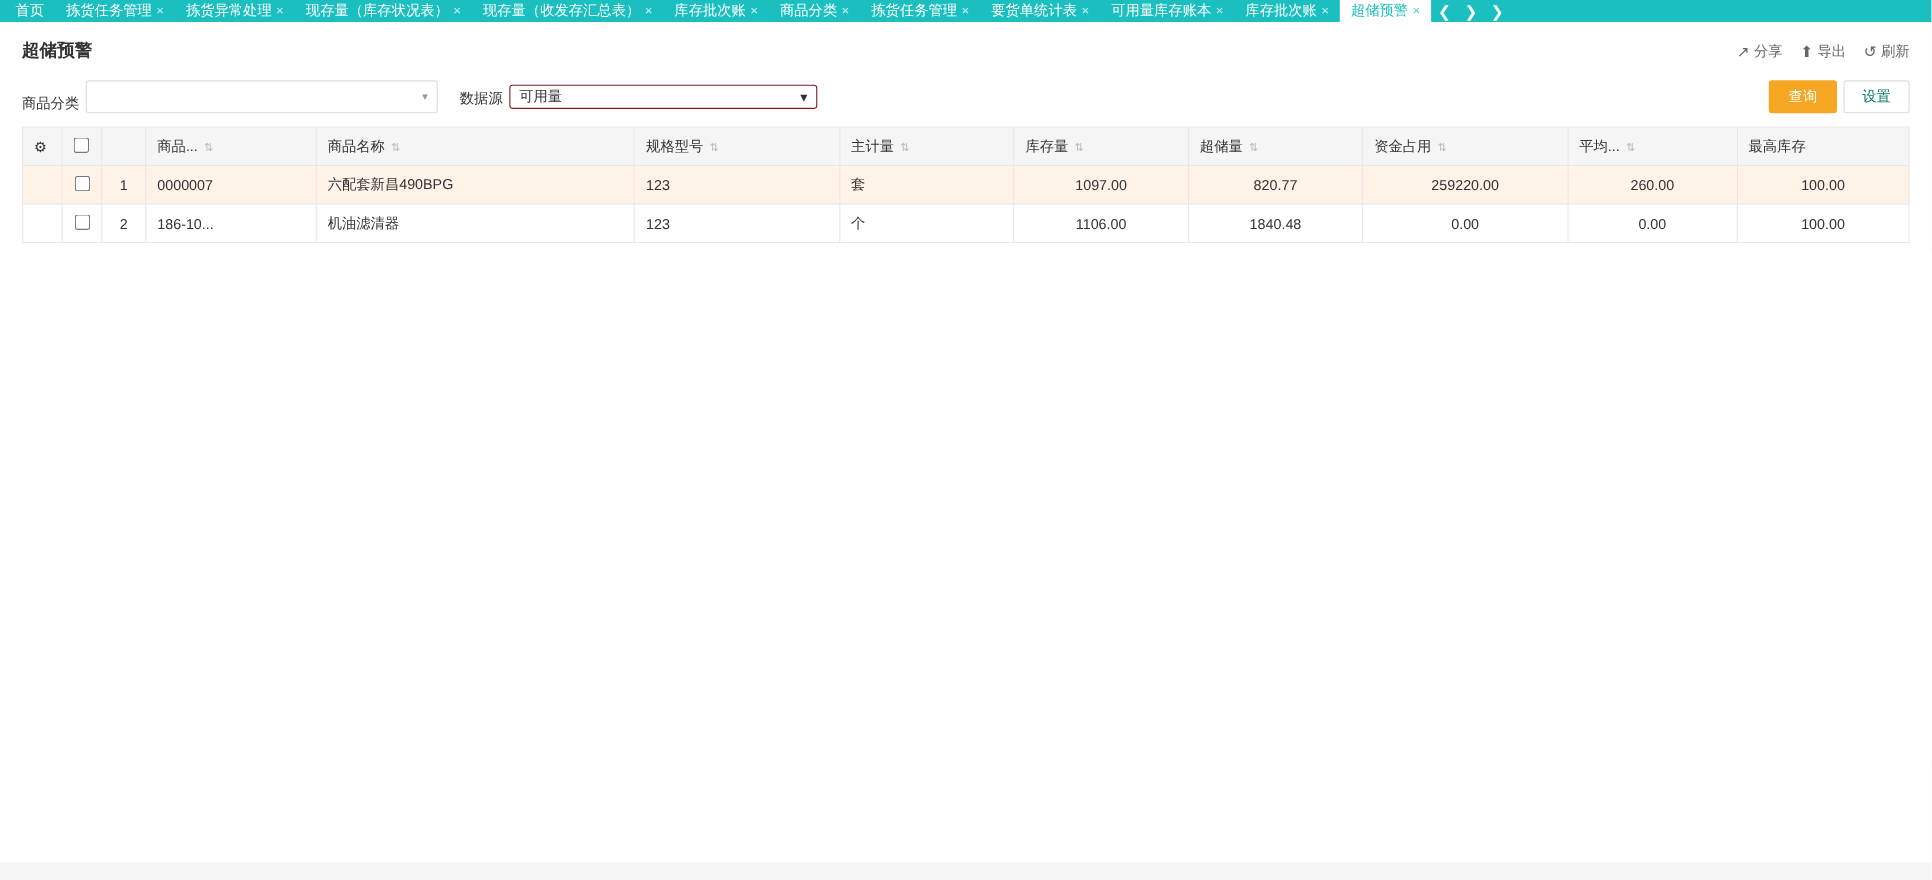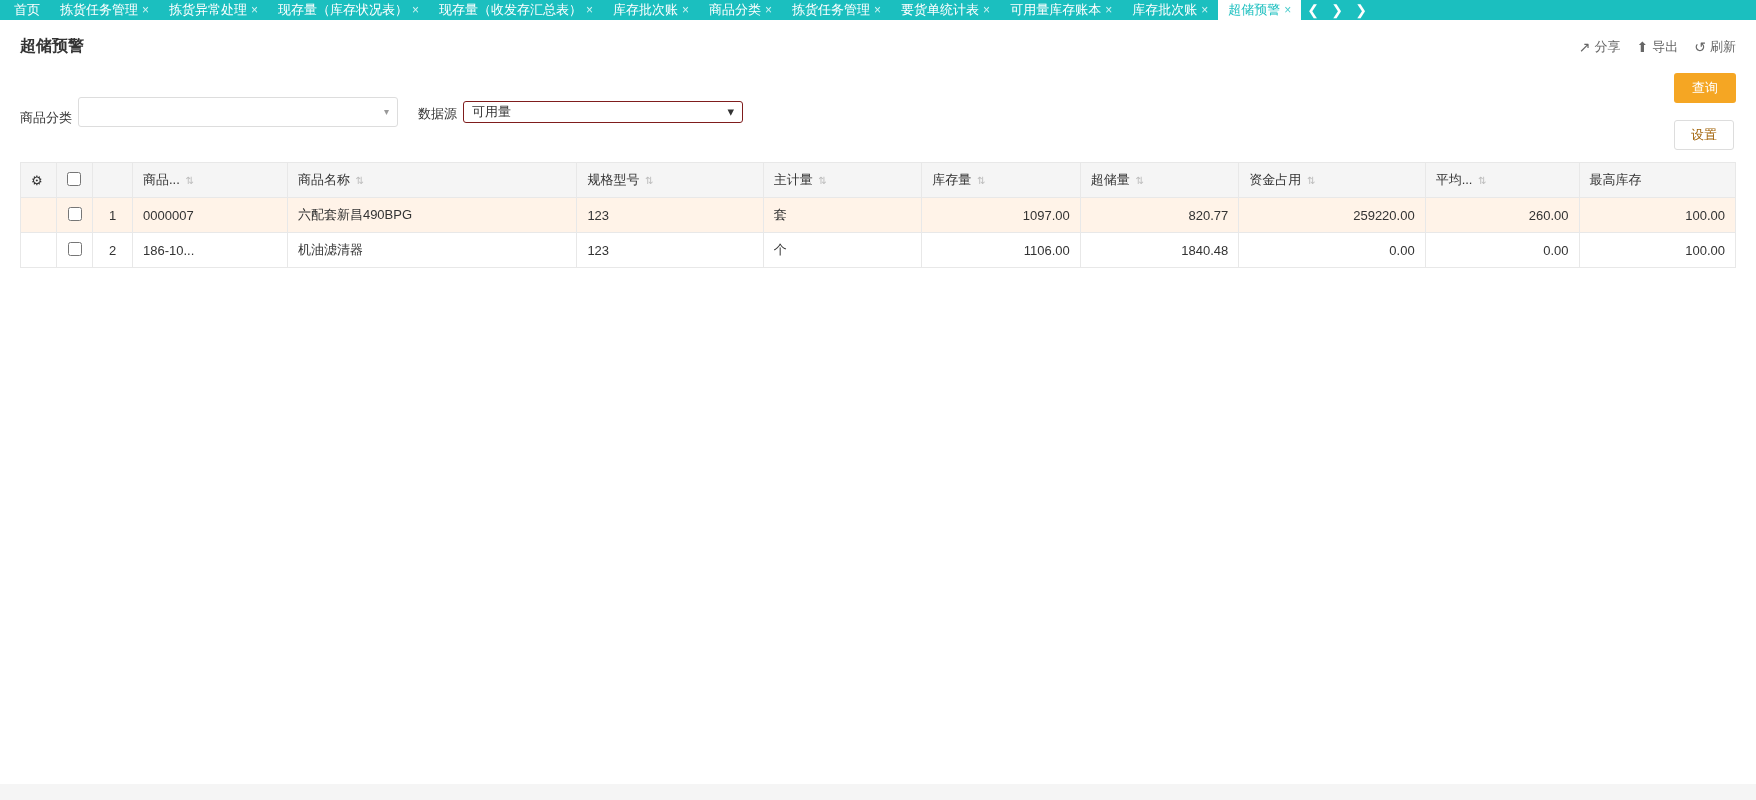--- a/index.html
+++ b/index.html
@@ -125,21 +125,21 @@
       color: #fff;
       border: none;
       border-radius: 3px;
       padding: 6px 18px;
       cursor: pointer;
       font-size: 13px;
       margin-left: auto;
     }
     .btn-settings {
       background: #fff;
-      color: #a16207;
+      color: #0f766e;
       border: 1px solid #ddd;
       border-radius: 3px;
       padding: 5px 16px;
       cursor: pointer;
       font-size: 13px;
     }
 
     
     .data-table {
       width: 100%;
@@ -187,21 +187,21 @@
       width: 36px;
       text-align: center;
     }
 
     input[type="checkbox"] {
       cursor: pointer;
       width: 14px;
       height: 14px;
     }
 
-    .number-col { text-align: right; }
+    .number-col { text-align: center; }
   </style>
 </head>
 <body>
 
 <div class="top-nav">
   <div class="nav-item">
     <span>首页</span>
   </div>
   <div class="nav-item">
     <span>拣货任务管理</span>
@@ -282,21 +282,21 @@
     </div>
 
     <div class="filter-item">
       <span class="filter-label">数据源</span>
       <div class="filter-select-datasource" style="min-width:280px;">
         <span>可用量</span>
         <span class="arrow">▾</span>
       </div>
     </div>
 
-    <div style="margin-left:auto; display:flex; flex-direction:column; gap:17px; align-items:flex-start;">
+    <div style="margin-left:auto; display:flex; flex-direction:row; gap:6px; align-items:center;">
       <button class="btn-query">查询</button>
       <button class="btn-settings">设置</button>
     </div>
   </div>
 
   <table class="data-table">
     <thead>
       <tr>
         <th class="th-settings">
           <span>⚙</span>

